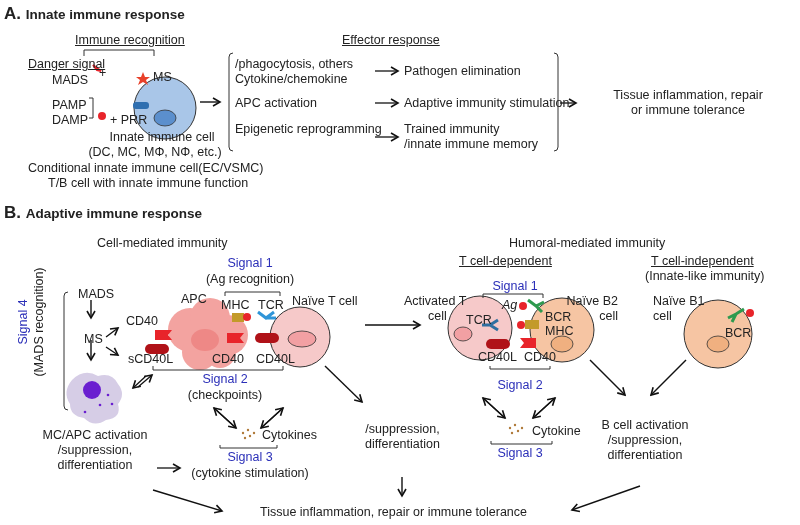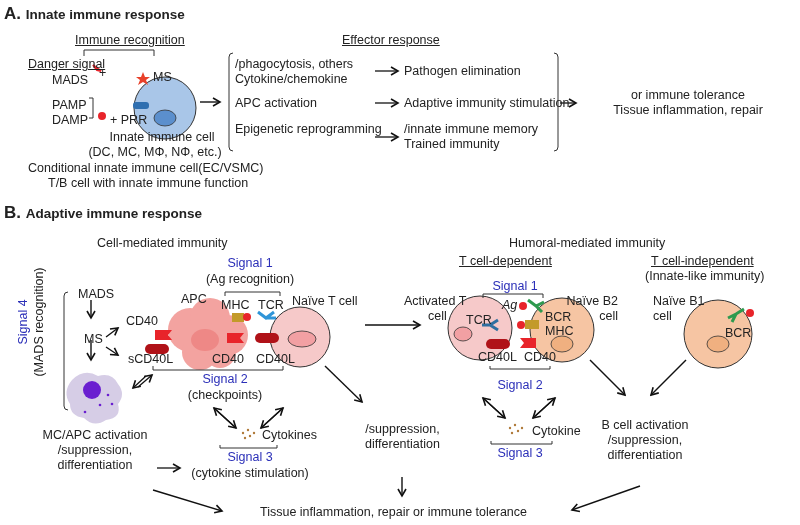--- a/index.html
+++ b/index.html
@@ -158,26 +158,26 @@
   <div>/phagocytosis, others</div>
   <div>Cytokine/chemokine</div>
 </div>
 <div class="t" style="left:404px;top:64px;">Pathogen elimination</div>
 <div class="t" style="left:235px;top:96px;">APC activation</div>
 <div class="t" style="left:404px;top:96px;">Adaptive immunity stimulation</div>
 <div class="t" style="left:235px;top:122px;">
   <div>Epigenetic reprogramming</div>
 </div>
 <div class="t" style="left:404px;top:122px;">
+  <div>Trained immunity</div>
   <div>/innate immune memory</div>
-  <div>Trained immunity</div>
 </div>
 <div class="t c" style="left:578px;top:88px;width:220px;">
+  <div>Tissue inflammation, repair</div>
   <div>or immune tolerance</div>
-  <div>Tissue inflammation, repair</div>
 </div>
 
 <div class="t panel" style="left:4px;top:205px;">
   <span>B.</span>
   <small>Adaptive immune response</small>
 </div>
 <div class="t b" style="left:97px;top:236px;">Cell-mediated immunity</div>
 <div class="t blue c" style="left:200px;top:256px;width:100px;">Signal 1</div>
 <div class="t c" style="left:195px;top:272px;width:110px;">(Ag recognition)</div>
 <div class="t" style="left:78px;top:287px;">MADS</div>

